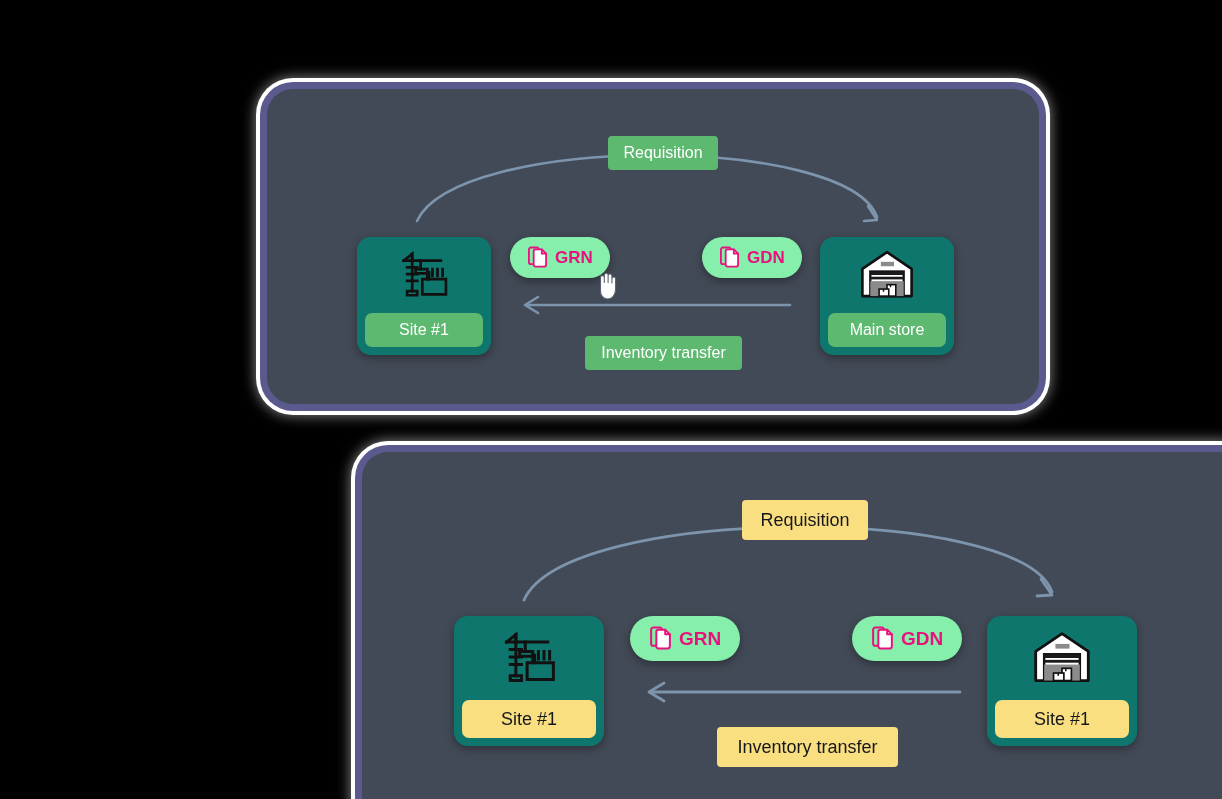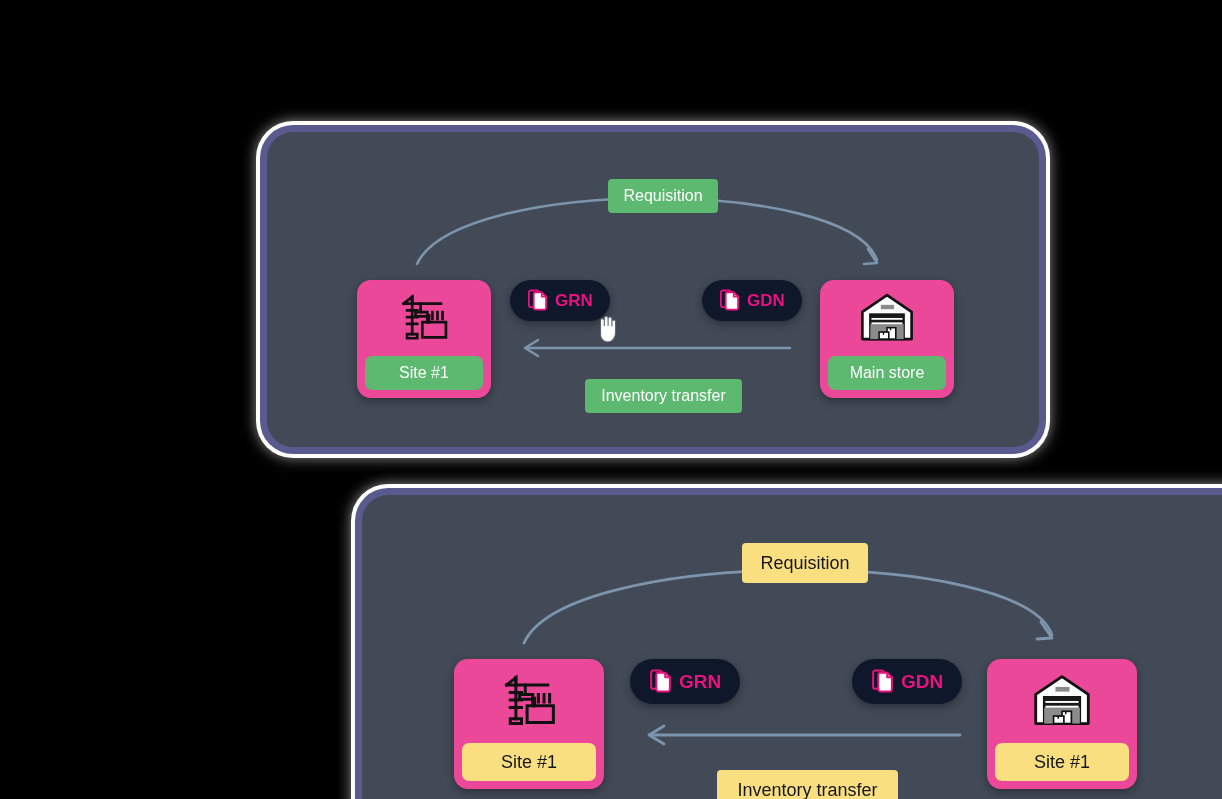--- a/index.html
+++ b/index.html
@@ -21,21 +21,20 @@
 
   
   .diagram-card {
     position: absolute;
     background: #424a57;
     border-radius: 26px;
     box-shadow:
       0 0 0 7px #5a5a8e,
       0 0 0 11px #ffffff,
       0 0 14px 11px rgba(255,255,255,0.55);
-    margin-top: 43px;
   }
 
   .card-top {
     left: 267px;
     top: 89px;
     width: 772px;
     height: 315px;
   }
 
   .card-bottom {
@@ -58,21 +57,21 @@
     position: absolute;
     left: 0; top: 0;
     width: 100%;
     height: 100%;
     pointer-events: none;
   }
 
   
   .node {
     position: absolute;
-    background: #ec4899;
+    background: #0f766e;
     border-radius: 14px;
     display: flex;
     flex-direction: column;
     align-items: center;
     justify-content: flex-start;
     box-shadow: 0 3px 9px rgba(0,0,0,0.35);
   }
 
   .node-icon {
     display: flex;
@@ -98,21 +97,21 @@
   }
 
   .label-yellow {
     background: #fadf80;
     color: #15171c;
   }
 
   
   .doc-pill {
     position: absolute;
-    background: #0f172a;
+    background: #86efac;
     border-radius: 999px;
     display: flex;
     align-items: center;
     gap: 7px;
     box-shadow: 0 3px 9px rgba(0,0,0,0.35);
     color: #e8127e;
     font-weight: bold;
     white-space: nowrap;
   }
 

